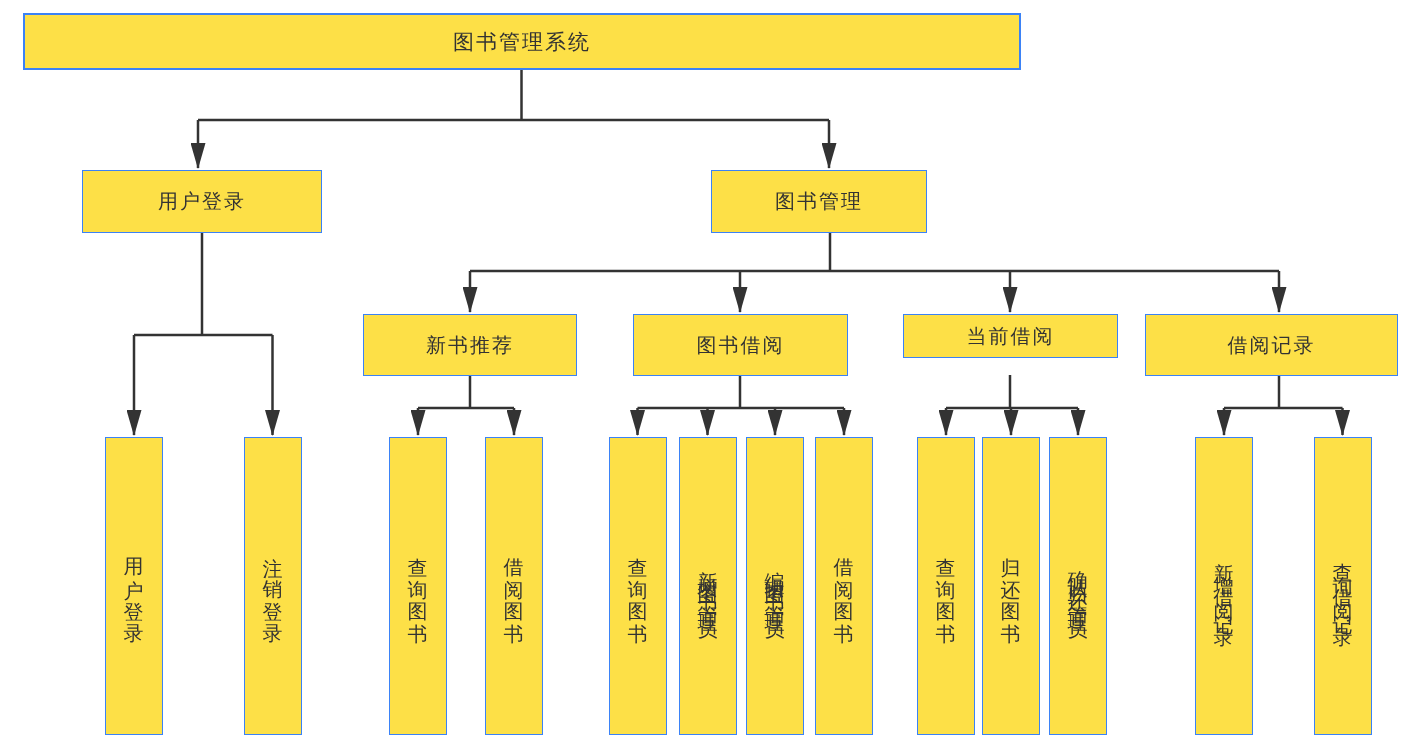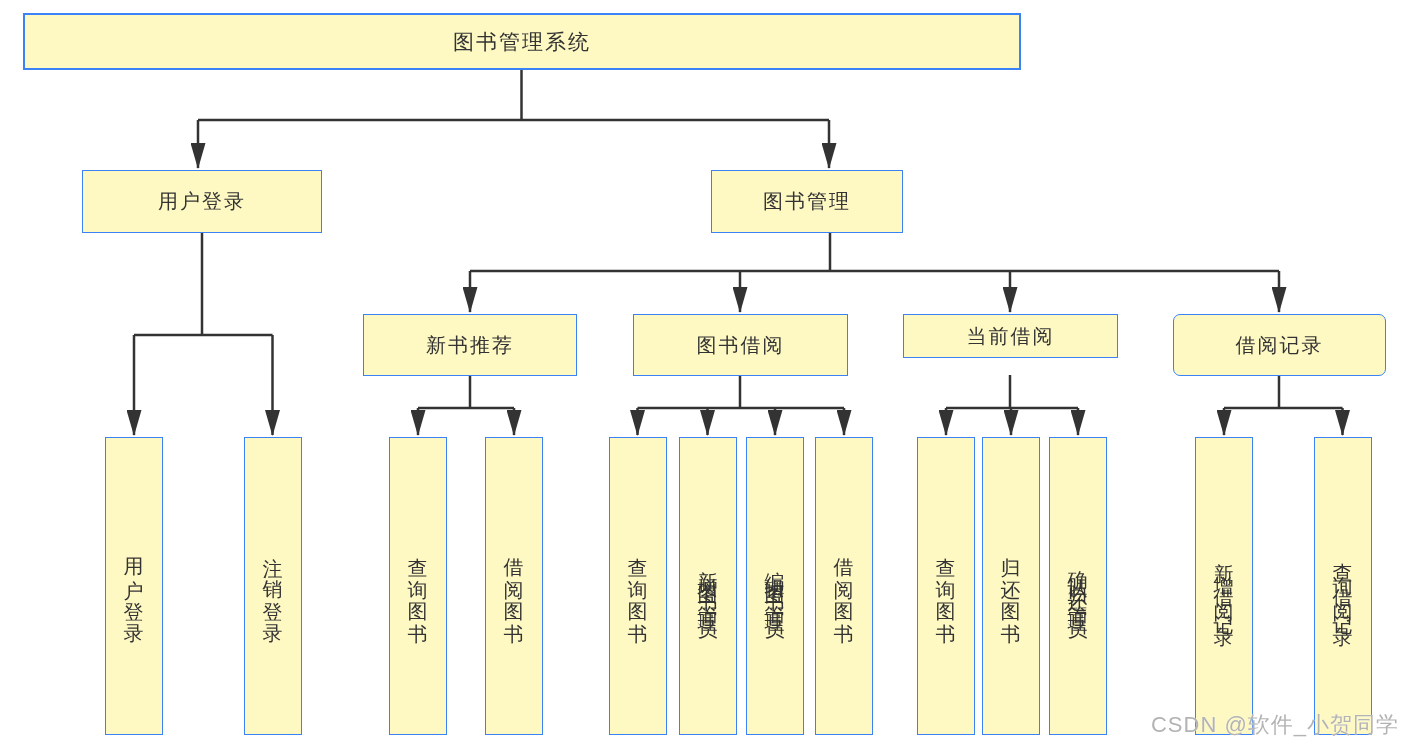--- a/index.html
+++ b/index.html
@@ -13,21 +13,21 @@
     overflow: hidden;
   }
   #connectors {
     position: absolute;
     left: 0; top: 0;
     width: 1405px; height: 747px;
     pointer-events: none;
   }
   .box {
     position: absolute;
-    background: #fef9c3;
+    background: #fde047;
     border: 1px solid #3b82f6;
     box-sizing: border-box;
     display: flex;
     align-items: center;
     justify-content: center;
     font-size: 20px;
     color: #333333;
     z-index: 2;
   }
   .box.root { border-width: 2px; font-size: 21px; }
@@ -109,34 +109,34 @@
     </g>
   </svg>
 
   <div class="box root" style="left:23px; top:13px; width:998px; height:57px;">
     <span class="hlabel">图书管理系统</span>
   </div>
 
   <div class="box" style="left:82px; top:170px; width:240px; height:63px;">
     <span class="hlabel">用户登录</span>
   </div>
-  <div class="box" style="left:711px; top:170px; width:192px; height:63px;">
+  <div class="box" style="left:711px; top:170px; width:216px; height:63px;">
     <span class="hlabel">图书管理</span>
   </div>
 
   <div class="box" style="left:363px; top:314px; width:214px; height:62px;text-align:right;">
     <span class="hlabel">新书推荐</span>
   </div>
   <div class="box" style="left:633px; top:314px; width:215px; height:62px;">
     <span class="hlabel">图书借阅</span>
   </div>
   <div class="box" style="left:903px; top:314px; width:215px; height:44px;">
     <span class="hlabel">当前借阅</span>
   </div>
-  <div class="box" style="left:1173px; top:314px; width:213px; height:62px;border-radius:7px;">
+  <div class="box" style="left:1145px; top:314px; width:253px; height:62px;">
     <span class="hlabel">借阅记录</span>
   </div>
 
   <div class="box leaf ls-s" style="left:105px;">
     <span class="vlabel">用户登录</span>
   </div>
   <div class="box leaf ls-s" style="left:244px;">
     <span class="vlabel">注销登录</span>
   </div>
 
@@ -170,15 +170,14 @@
     <span class="vlabel">确认归还（管理员）</span>
   </div>
 
   <div class="box leaf ls-m" style="left:1195px;">
     <span class="vlabel">新增借阅记录</span>
   </div>
   <div class="box leaf ls-m" style="left:1314px;">
     <span class="vlabel">查询借阅记录</span>
   </div>
 
-  <div class="watermark">CSDN @软件_小贺同学</div>
 
 </div>
 
 </body></html>

